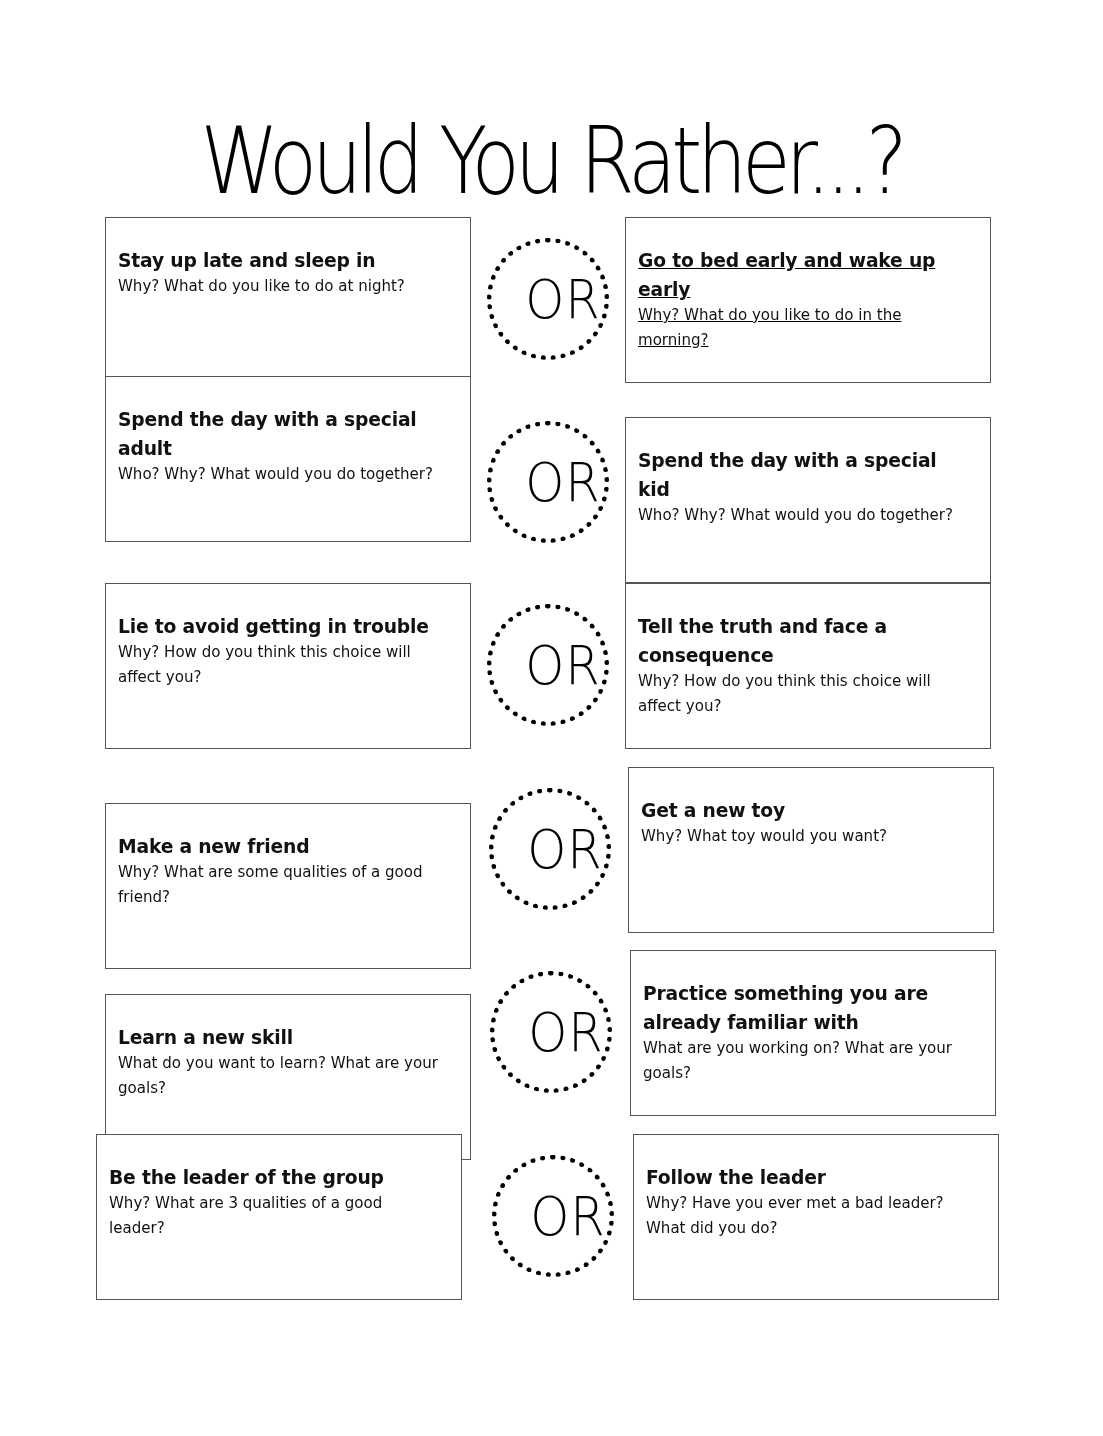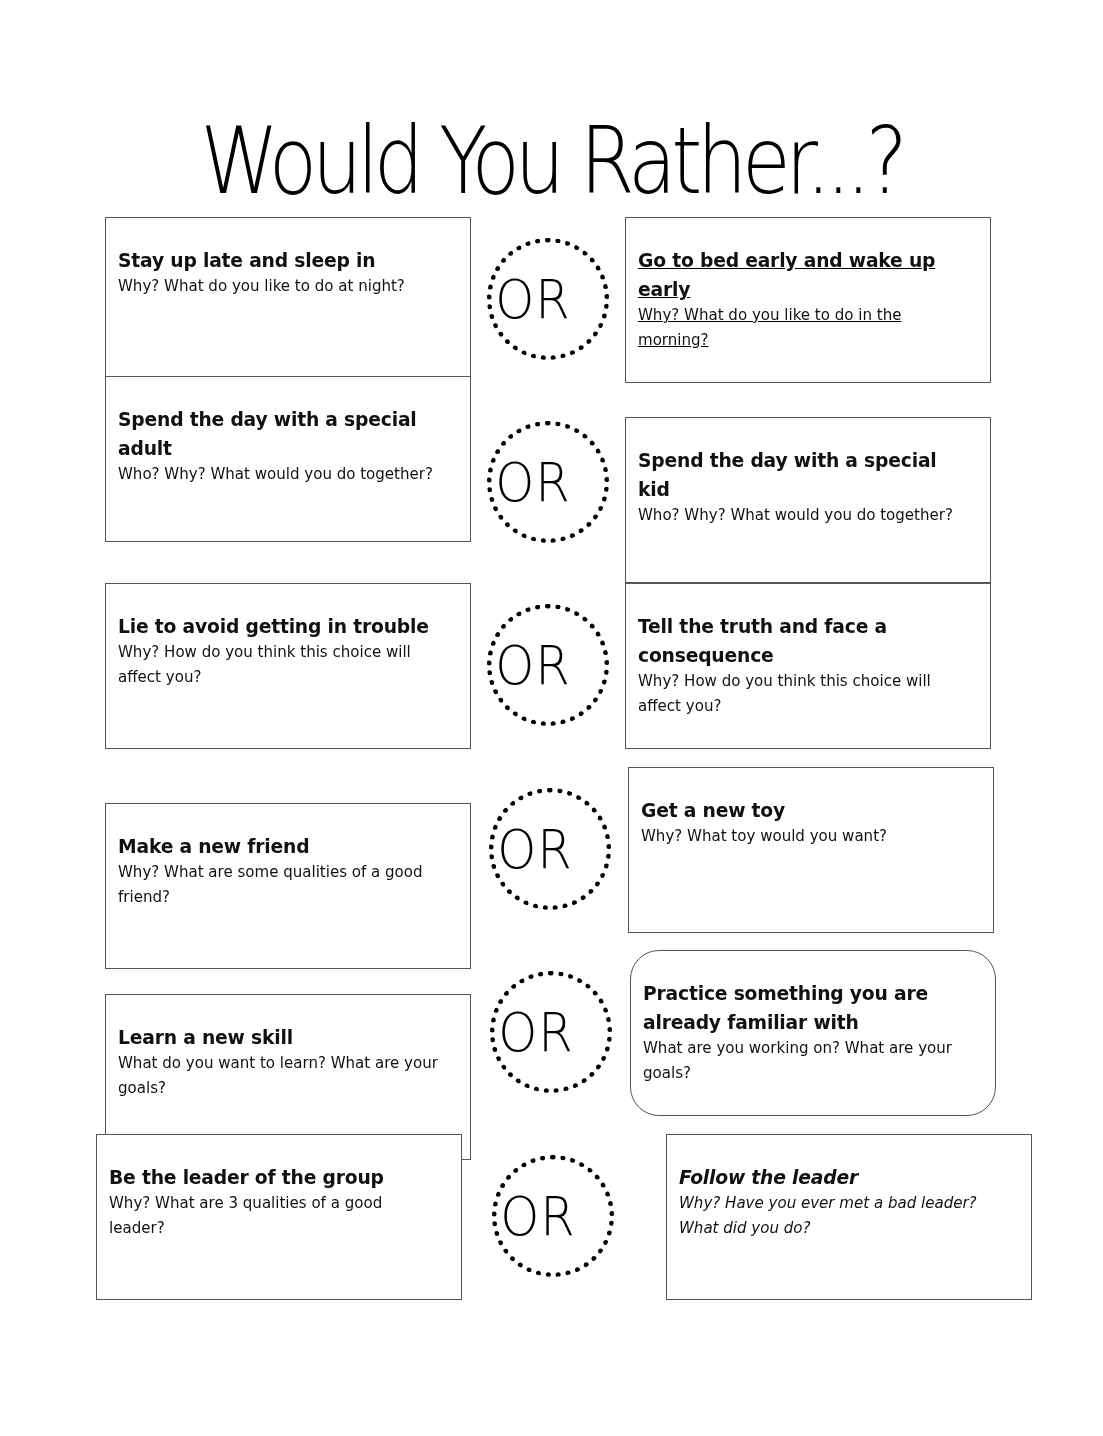--- a/index.html
+++ b/index.html
@@ -65,21 +65,21 @@
   }
   .or {
     position: absolute;
     width: 122px;
     height: 122px;
     box-sizing: border-box;
     border-radius: 50%;
     border: 5px dotted #000;
     display: flex;
     align-items: center;
-    justify-content: flex-start;
+    justify-content: flex-end;
   }
   .or span {
     font-family: "DejaVu Sans", "Liberation Sans", sans-serif;
     font-weight: 300;
     font-size: 54px;
     letter-spacing: 1px;
     color: #000;
     transform: scaleX(0.92);
   }
 </style>
@@ -136,28 +136,28 @@
   <p class="sub">Why? What toy would you want?</p>
 </div>
 
 <div class="box" style="left:105px; top:994px;">
   <p class="head">Learn a new skill</p>
   <p class="sub">What do you want to learn? What are your goals?</p>
 </div>
 <div class="or" style="left:490px; top:971px;">
   <span>OR</span>
 </div>
-<div class="box" style="left:630px; top:950px;border-radius:29px;">
+<div class="box" style="left:630px; top:950px;">
   <p class="head">Practice something you are already familiar with</p>
   <p class="sub">What are you working on? What are your goals?</p>
 </div>
 
 <div class="box" style="left:96px; top:1134px;">
   <p class="head">Be the leader of the group</p>
   <p class="sub">Why? What are 3 qualities of a good leader?</p>
 </div>
 <div class="or" style="left:492px; top:1155px;">
   <span>OR</span>
 </div>
-<div class="box" style="left:666px; top:1134px;font-style:italic;">
+<div class="box" style="left:633px; top:1134px;">
   <p class="head">Follow the leader</p>
   <p class="sub">Why? Have you ever met a bad leader? What did you do?</p>
 </div>
 
 </body></html>

